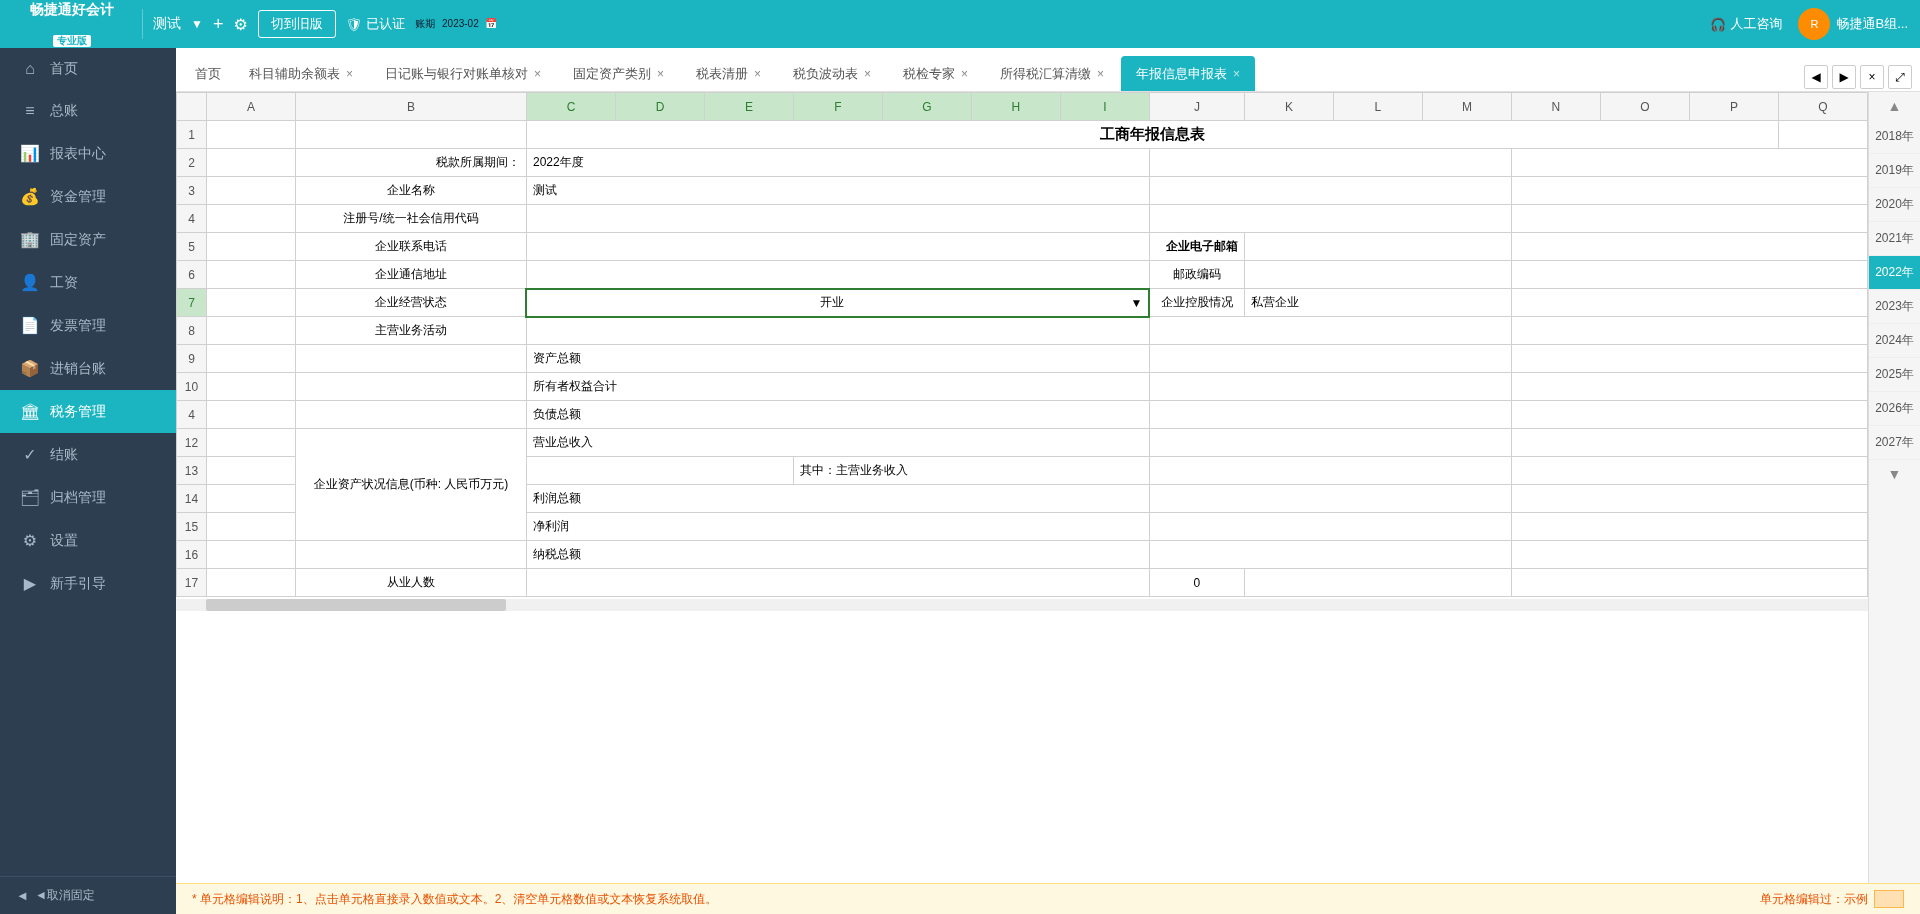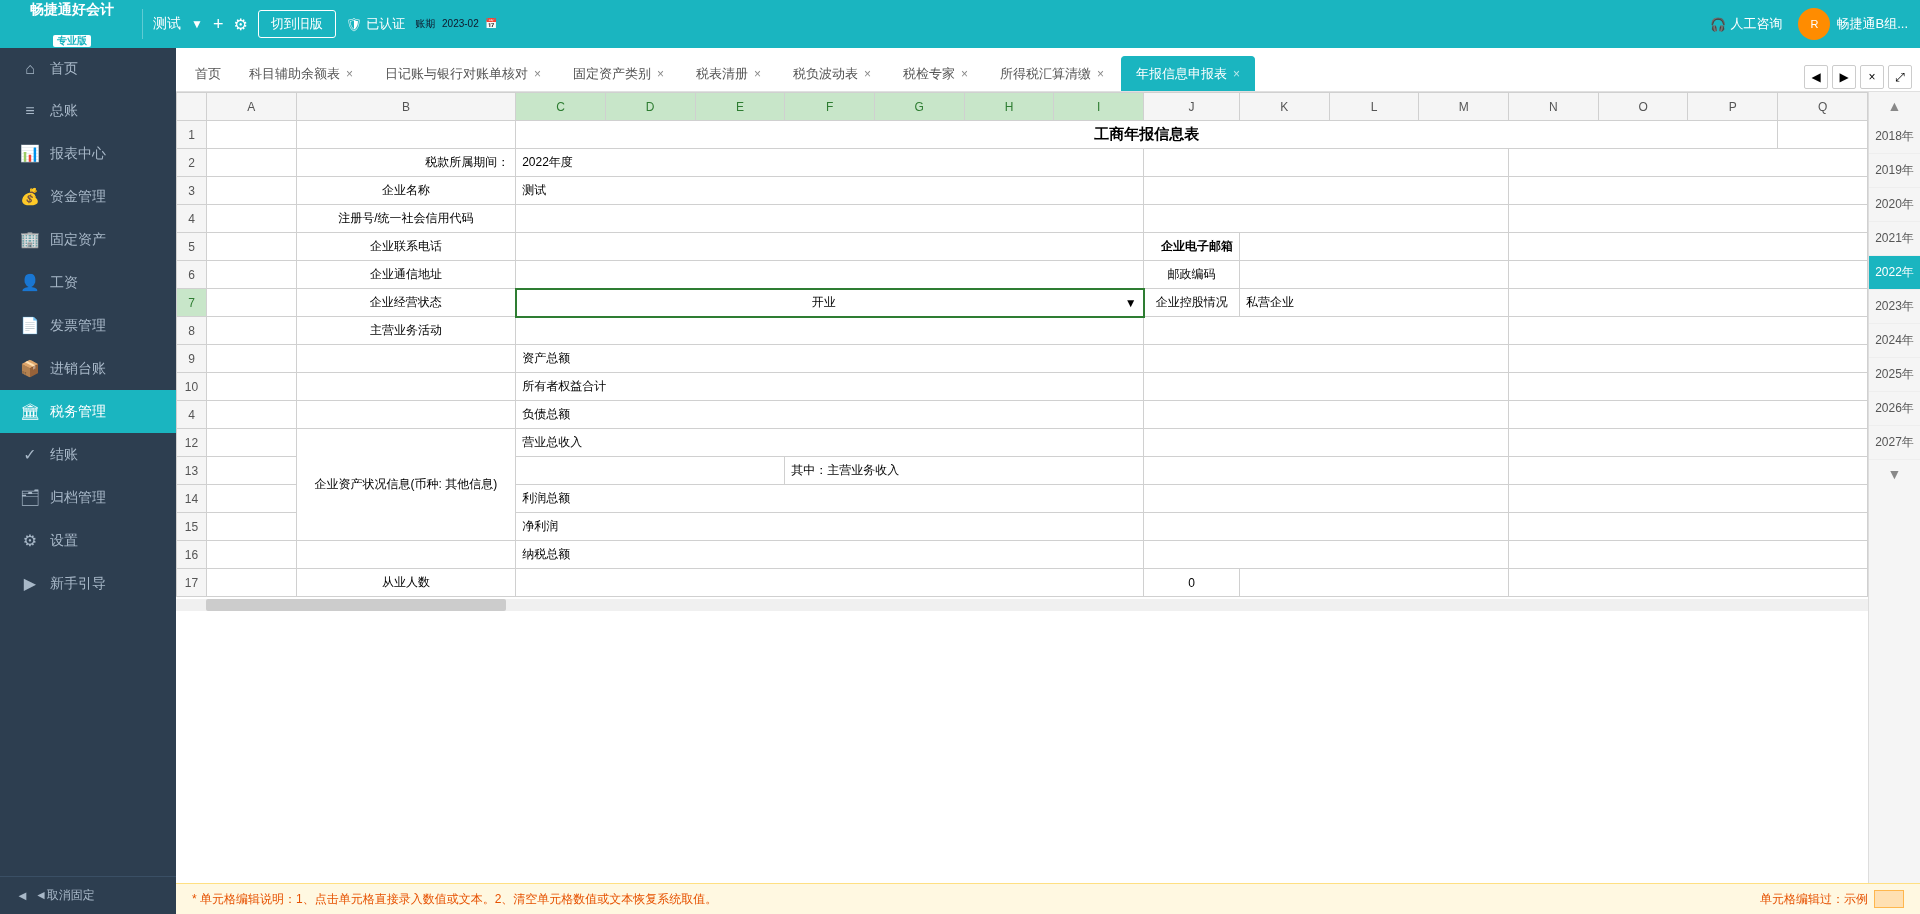--- a/index.html
+++ b/index.html
@@ -461,21 +461,21 @@
                 <td></td>
                 <td></td>
                 <td colspan="7">负债总额</td>
                 <td colspan="4"></td>
                 <td colspan="4"></td>
               </tr>
 
               <tr>
                 <td class="row-num">12</td>
                 <td></td>
-                <td rowspan="4" style="text-align:center;vertical-align:middle;font-size:12px;">企业资产状况信息(币种: 其他信息)</td>
+                <td rowspan="4" style="text-align:center;vertical-align:middle;font-size:12px;">企业资产状况信息(币种: 人民币万元)</td>
                 <td colspan="7">营业总收入</td>
                 <td colspan="4"></td>
                 <td colspan="4"></td>
               </tr>
 
               <tr>
                 <td class="row-num">13</td>
                 <td></td>
                 <td colspan="3"></td>
                 <td colspan="4">其中：主营业务收入</td>

